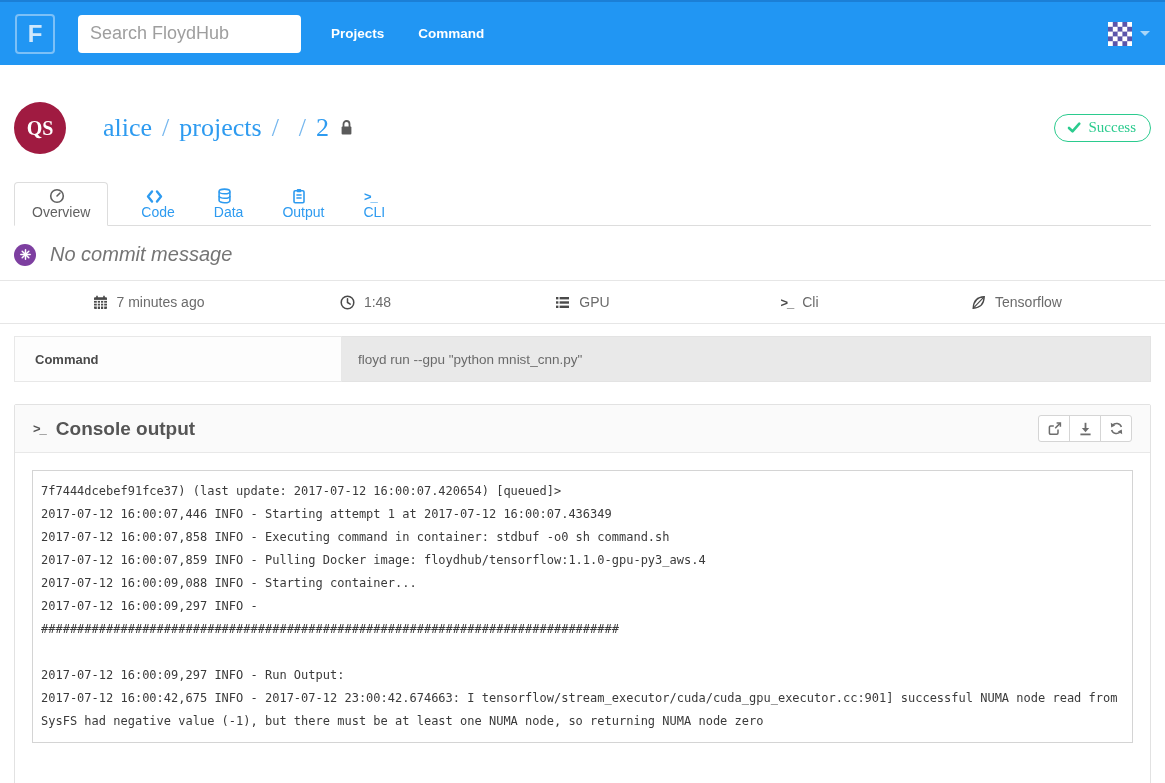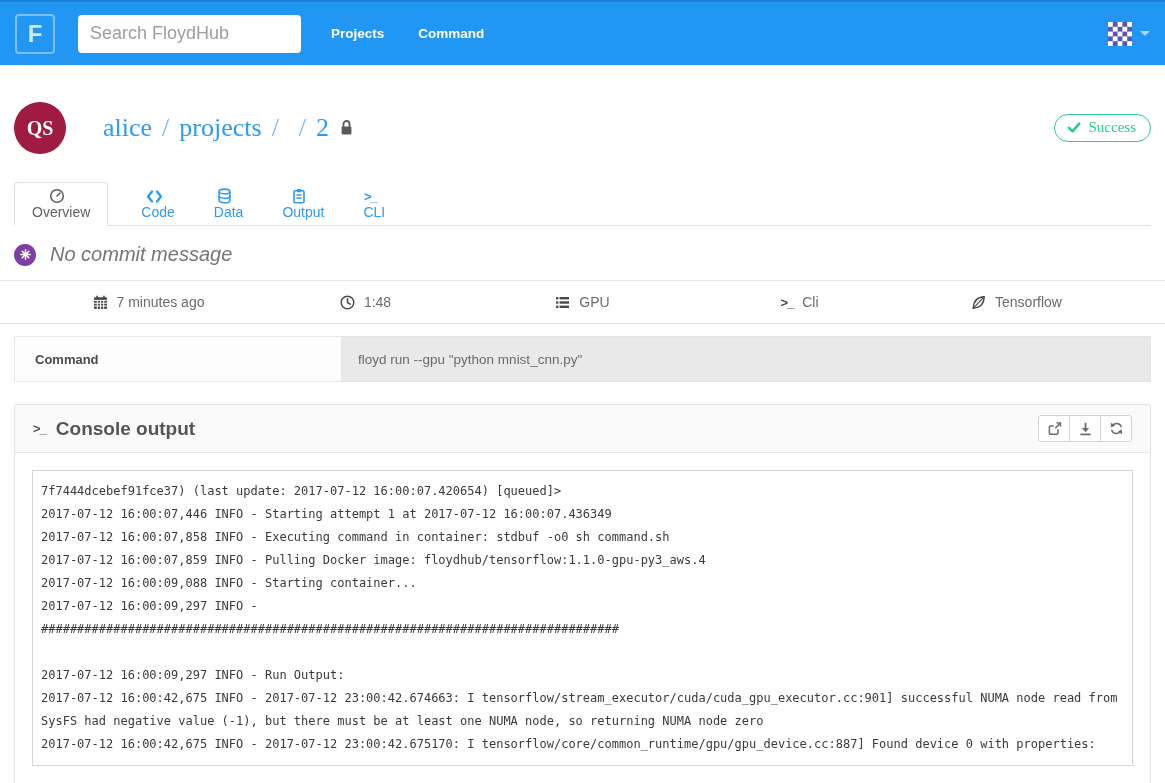--- a/index.html
+++ b/index.html
@@ -312,16 +312,15 @@
       <div class="log-row">2017-07-12 16:00:07,446 INFO - Starting attempt 1 at 2017-07-12 16:00:07.436349</div>
       <div class="log-row">2017-07-12 16:00:07,858 INFO - Executing command in container: stdbuf -o0 sh command.sh</div>
       <div class="log-row">2017-07-12 16:00:07,859 INFO - Pulling Docker image: floydhub/tensorflow:1.1.0-gpu-py3_aws.4</div>
       <div class="log-row">2017-07-12 16:00:09,088 INFO - Starting container...</div>
       <div class="log-row">2017-07-12 16:00:09,297 INFO -</div>
       <div class="log-row">################################################################################</div>
       <div class="log-row"></div>
       <div class="log-row">2017-07-12 16:00:09,297 INFO - Run Output:</div>
       <div class="log-row">2017-07-12 16:00:42,675 INFO - 2017-07-12 23:00:42.674663: I tensorflow/stream_executor/cuda/cuda_gpu_executor.cc:901] successful NUMA node read from</div>
       <div class="log-row">SysFS had negative value (-1), but there must be at least one NUMA node, so returning NUMA node zero</div>
-      <div class="log-row">2017-07-12 16:00:42,675 INFO - 2017-07-12 23:00:42.675170: I tensorflow/core/common_runtime/gpu/gpu_device.cc:887] Found device 0 with properties:</div>
     </div>
   </div>
 </div>
 
 </body></html>

